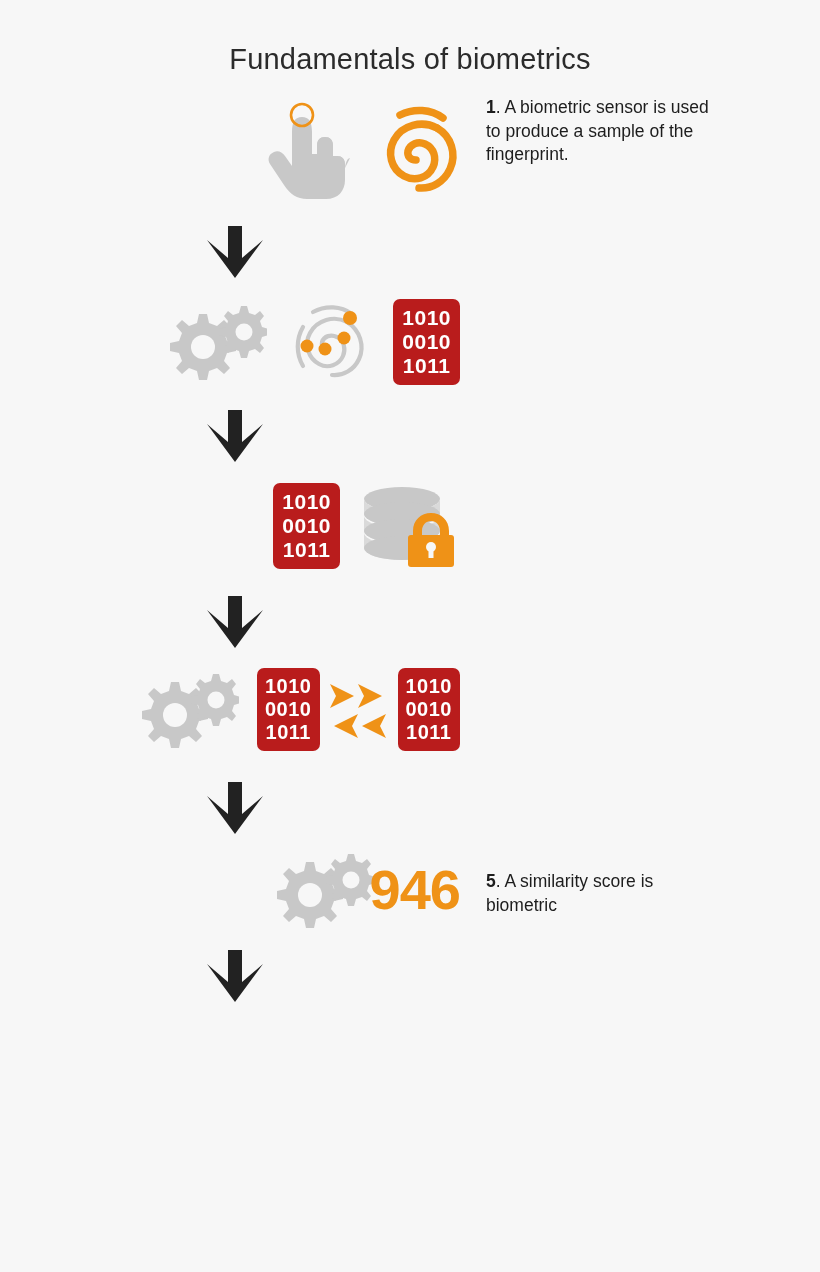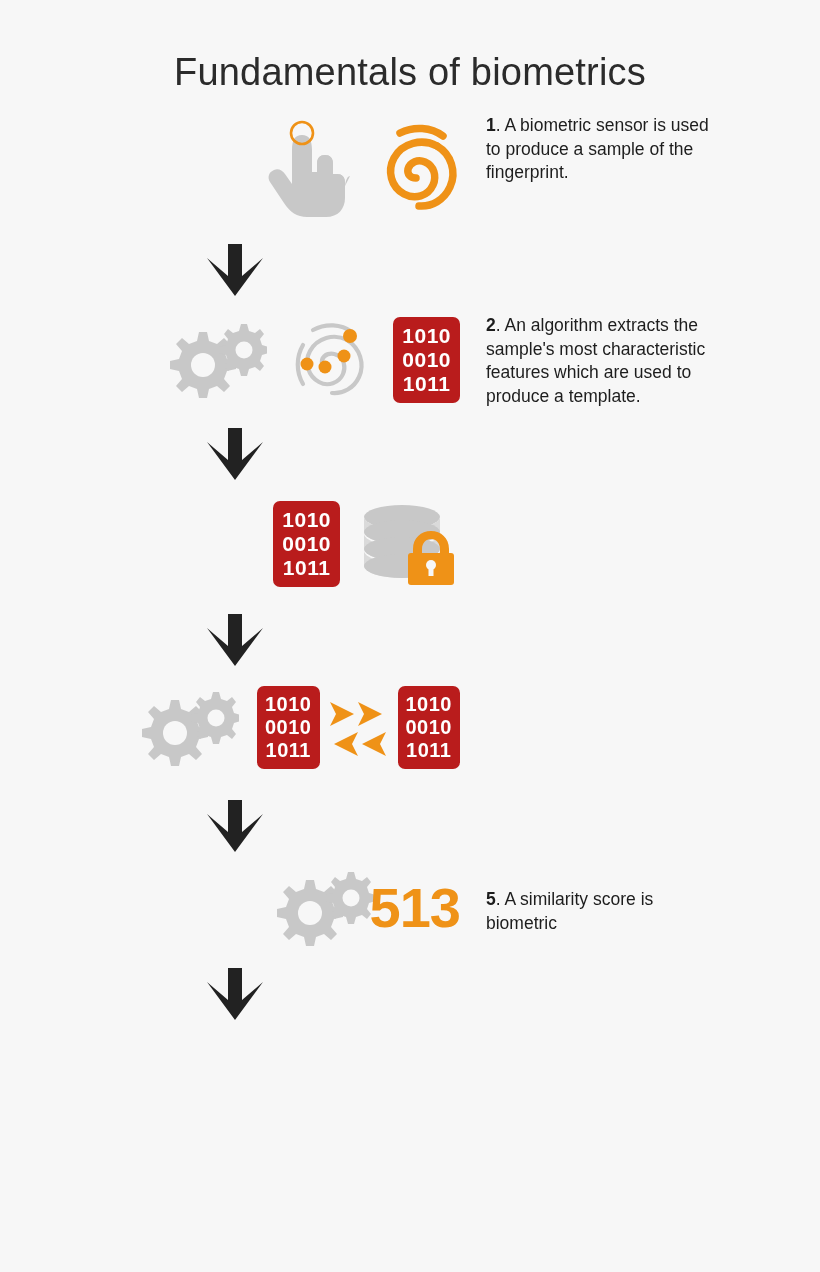--- a/index.html
+++ b/index.html
@@ -10,25 +10,25 @@
     width: 820px;
     height: 1272px;
     background: #f7f7f7;
     font-family: "Liberation Sans", sans-serif;
     color: #222222;
     overflow: hidden;
     position: relative;
   }
   #page-title {
     text-align: center;
-    font-size: 38px;
+    font-size: 29px;
     font-weight: 400;
     color: #2b2b2b;
     letter-spacing: 0.2px;
-    margin: 16px;
+    margin: 8px;
     padding-top: 36px;
     line-height: 1.1;
   }
   .flow {
     position: relative;
     width: 748px;
   }
   .step {
     position: relative;
     display: flex;
@@ -167,23 +167,20 @@
           </g>
         </svg>
       </span>
 
       <span class="binary sz1">
         <div>1010</div>
         <div>0010</div>
         <div>1011</div>
       </span>
     </div>
-    <div class="caption">
-      <span class="num">2</span><span>. An algorithm extracts the sample's most characteristic features which are used to produce a template.</span>
-    </div>
   </div>
 
   <div class="arrow-wrap" style="margin-top:18px;">
     <svg width="56" height="52" viewBox="0 0 56 52">
       <path fill="#222222" d="M21 0 L35 0 L35 32 L56 14 L28 52 L0 14 L21 32 Z"></path>
     </svg>
   </div>
 
   <div class="step" style="margin-top:18px;">
     <div class="icons" style="height:92px;">
@@ -267,21 +264,21 @@
       <span>
         <svg width="104" height="76" viewBox="0 0 104 76">
           <g class="gearfill">
             <path d="M36 10 L44 10 L46 19 L54 22 L61 16 L67 22 L61 29 L64 37 L73 39 L73 47 L64 49 L61 57 L67 64 L61 70 L54 64 L46 67 L44 76 L36 76 L34 67 L26 64 L19 70 L13 64 L19 57 L16 49 L7 47 L7 39 L16 37 L19 29 L13 22 L19 16 L26 22 L34 19 Z"></path>
             <circle cx="40" cy="43" r="12" fill="#f7f7f7"></circle>
             <path d="M78 2 L84 2 L86 9 L92 11 L97 7 L101 12 L97 17 L99 23 L106 25 L106 31 L99 33 L97 39 L101 44 L97 49 L92 45 L86 47 L84 54 L78 54 L76 47 L70 45 L65 49 L61 44 L65 39 L63 33 L56 31 L56 25 L63 23 L65 17 L61 12 L65 7 L70 11 L76 9 Z"></path>
             <circle cx="81" cy="28" r="8.5" fill="#f7f7f7"></circle>
           </g>
         </svg>
       </span>
-      <span class="score">513</span>
+      <span class="score">946</span>
     </div>
     <div class="caption" style="padding-top:20px;">
       <span class="num">5</span><span>. A similarity score is biometric</span>
     </div>
   </div>
 
   <div class="arrow-wrap" style="margin-top:20px;">
     <svg width="56" height="52" viewBox="0 0 56 52">
       <path fill="#222222" d="M21 0 L35 0 L35 32 L56 14 L28 52 L0 14 L21 32 Z"></path>
     </svg>

